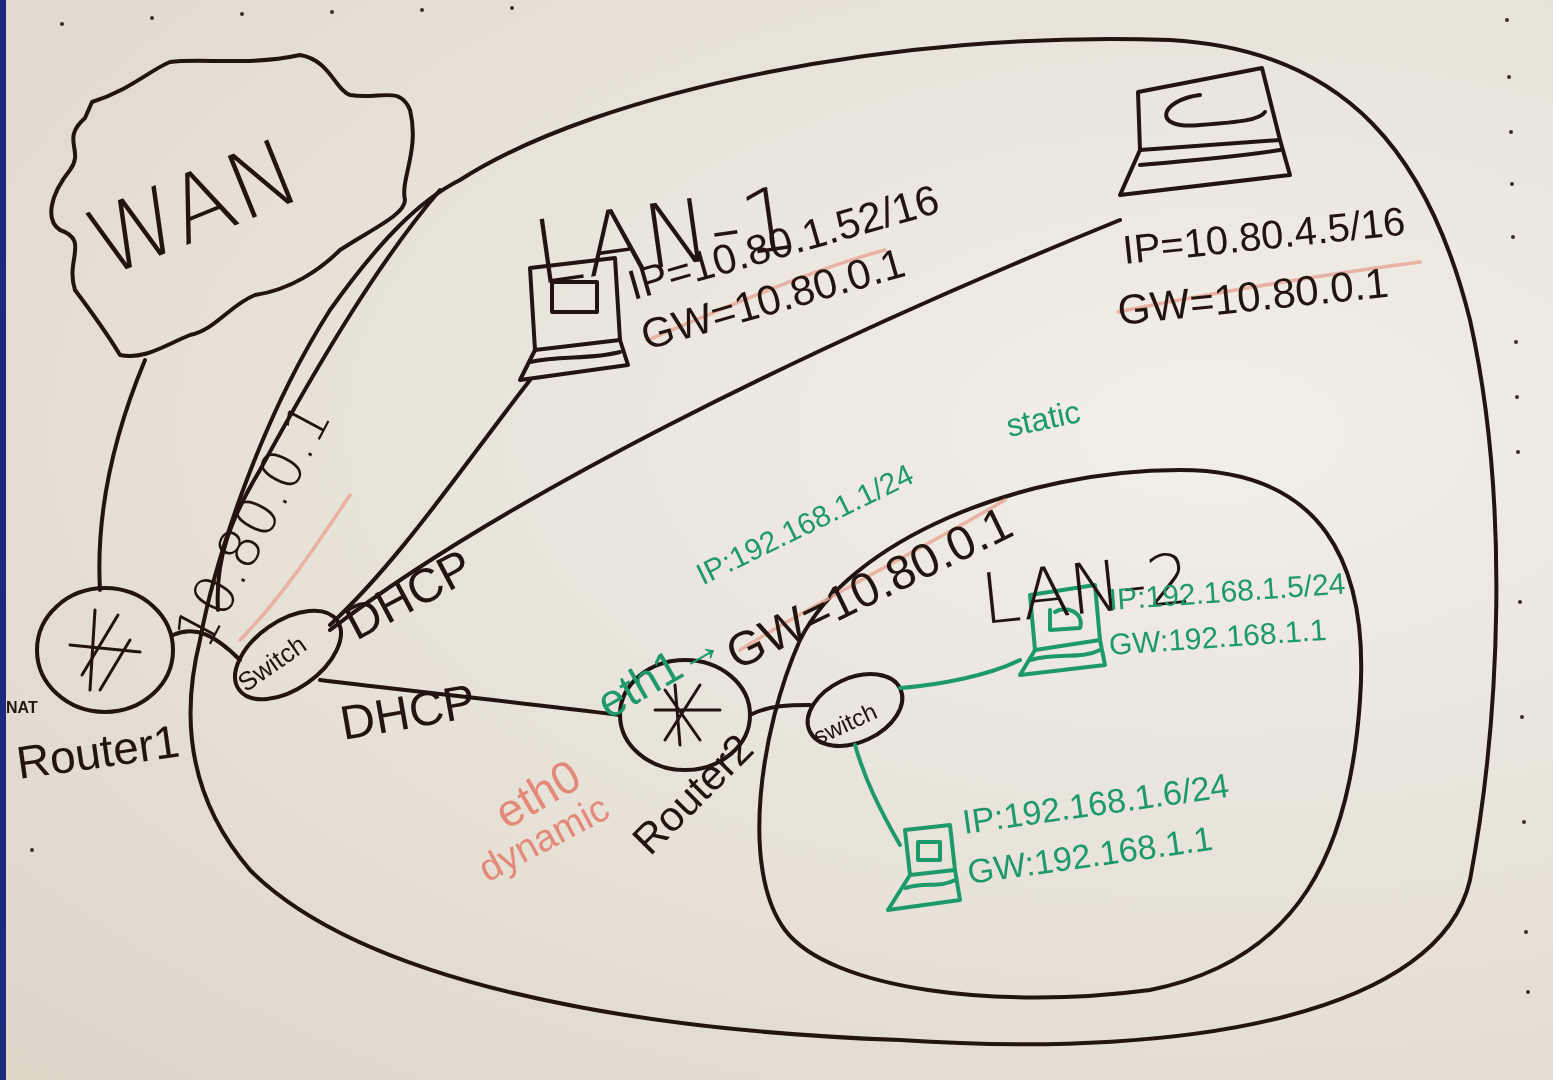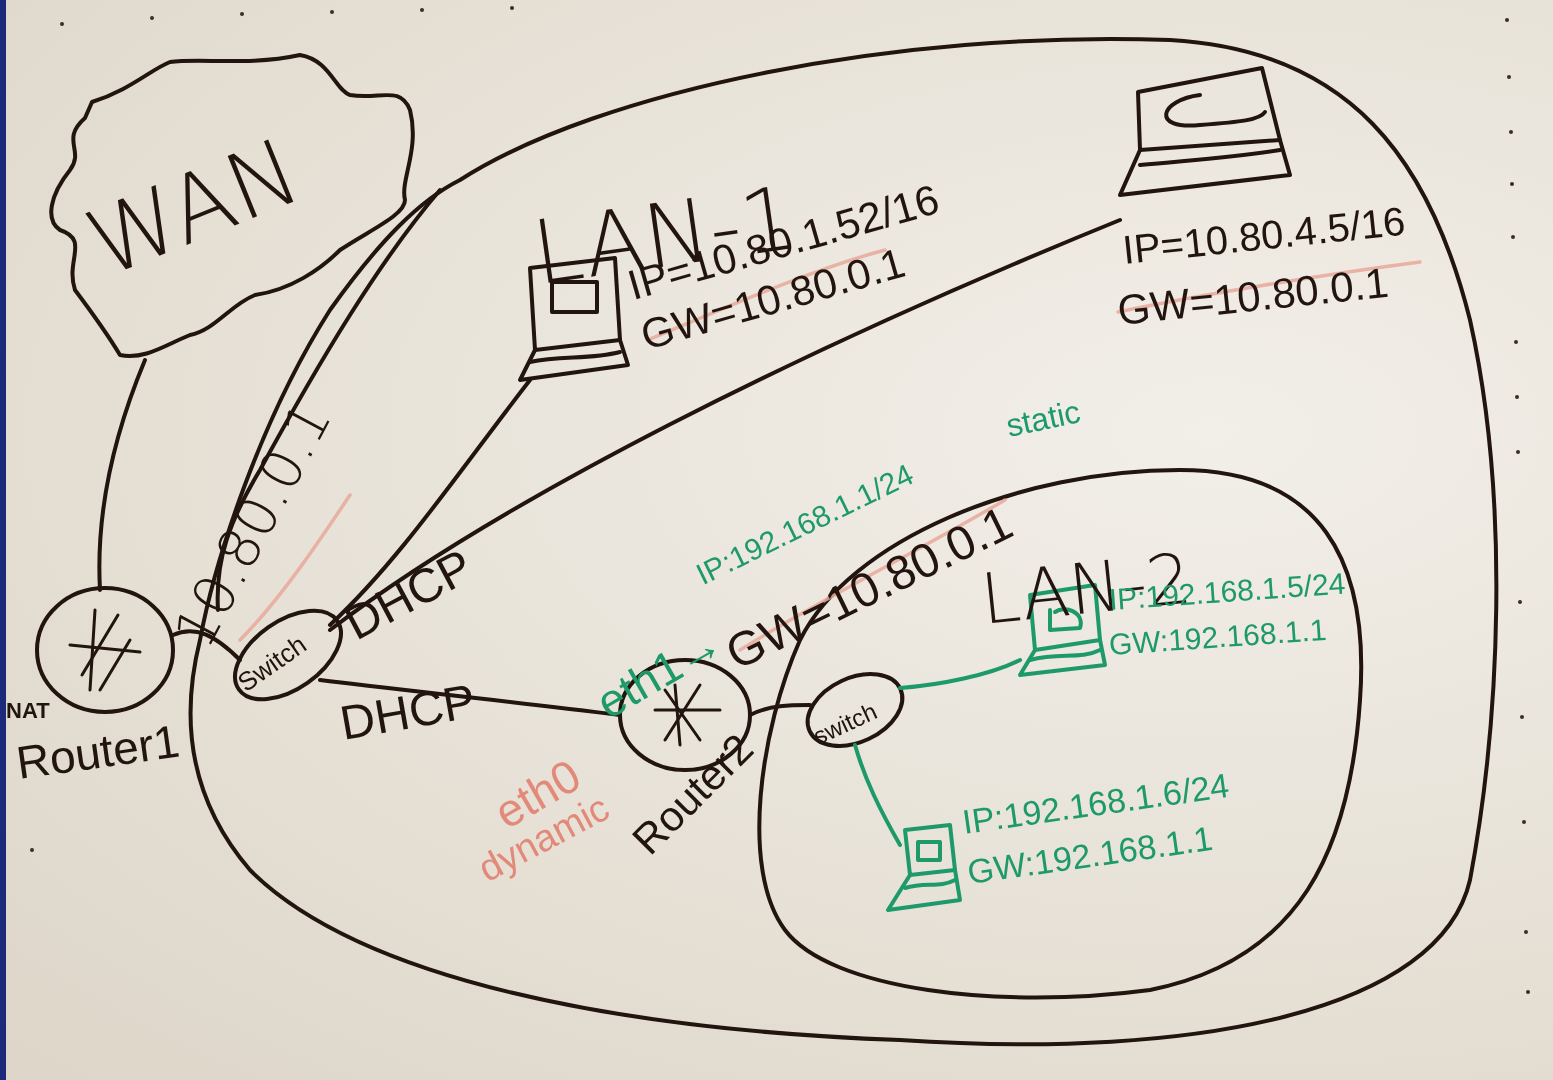--- a/index.html
+++ b/index.html
@@ -100,21 +100,21 @@
   </g>
 
   <path class="underline-red" d="M648,340 C720,310 810,270 885,250"></path>
   <path class="underline-red" d="M1118,312 C1200,295 1320,275 1420,262"></path>
   <path class="underline-red" d="M740,650 C820,600 920,550 1005,500"></path>
   <path class="underline-red" d="M240,640 C280,600 320,540 350,495"></path>
 </svg>
 
 <div class="hand black big" style="left:110px; top:200px; font-size:92px; transform:rotate(-22deg);">WAN</div>
 
-<div class="hand black" style="left:6px; top:700px; font-size:22px; font-weight:bold;">NAT</div>
+<div class="hand black" style="left:6px; top:700px; font-size:16px; font-weight:bold;">NAT</div>
 <div class="hand black" style="left:20px; top:740px; font-size:46px; transform:rotate(-8deg);">Router1</div>
 
 <div class="hand black big" style="left:215px; top:600px; font-size:56px; transform:rotate(-62deg);">10.80.0.1</div>
 <div class="hand black" style="left:248px; top:670px; font-size:26px; transform:rotate(-35deg);">Switch</div>
 
 <div class="hand black" style="left:360px; top:600px; font-size:48px; transform:rotate(-28deg);">DHCP</div>
 <div class="hand black" style="left:345px; top:700px; font-size:48px; transform:rotate(-10deg);">DHCP</div>
 
 <div class="hand black big" style="left:540px; top:210px; font-size:88px; transform:rotate(-8deg);">LAN-1</div>
 <div class="hand black" style="left:635px; top:265px; font-size:42px; transform:rotate(-16deg);">IP=10.80.1.52/16</div>

